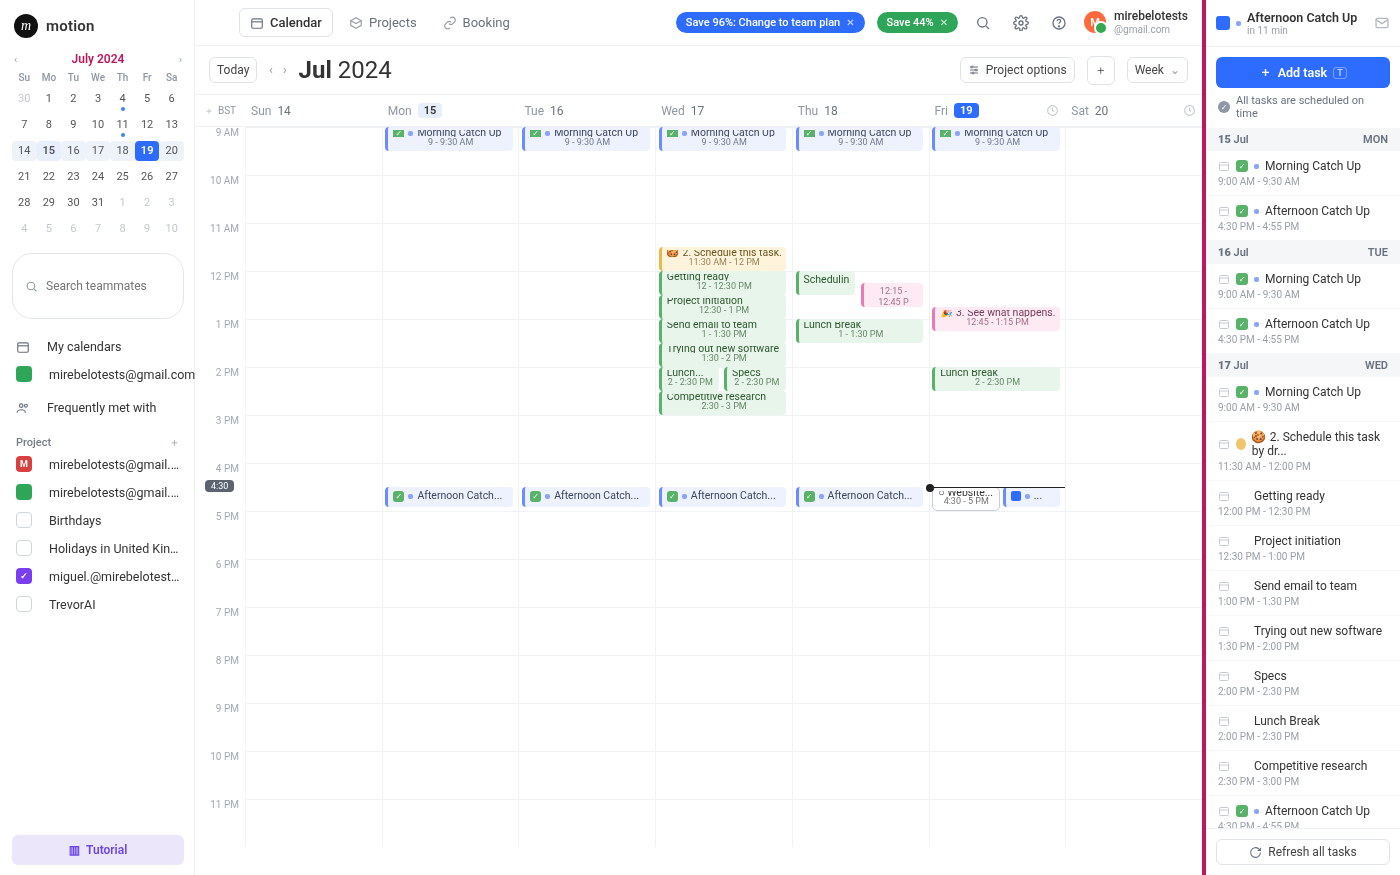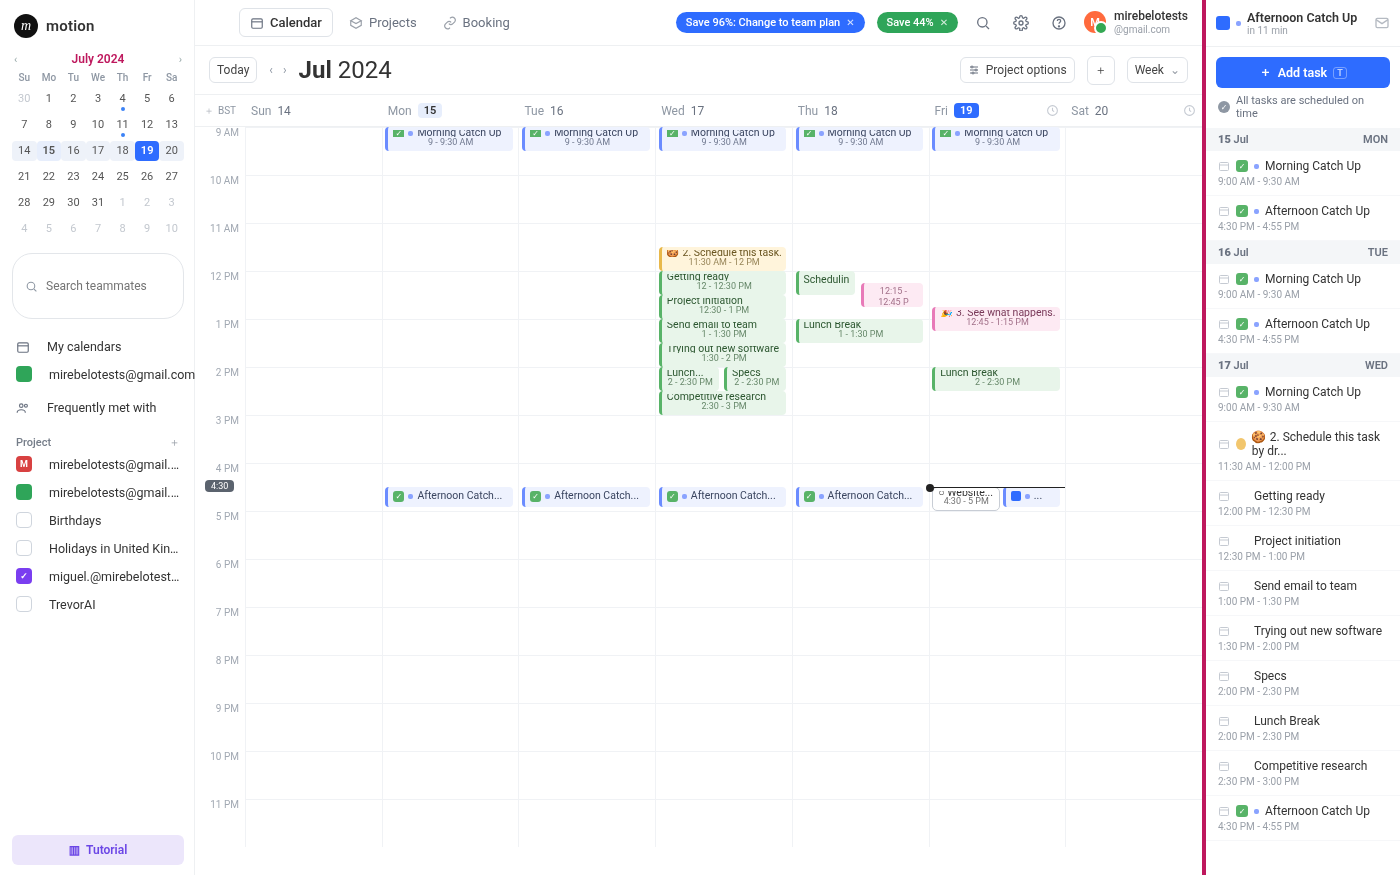--- a/index.html
+++ b/index.html
@@ -858,14 +858,23 @@
                 <line x1="3" y1="10" x2="21" y2="10"></line>
               </svg>
             </span>
             <span class="check">✓</span>
             <span class="bar"></span>
             <span>Afternoon Catch Up</span>
           </div>
           <div class="row2">4:30 PM - 4:55 PM</div>
         </div>
       </div>
+    <div class="rp-refresh">
+      <div class="btn-outline">
+        <svg width="13" height="13" viewBox="0 0 24 24" fill="none" stroke="#6a7280" stroke-width="2">
+            <path d="M21 12a9 9 0 11-3-6.7L21 8"></path>
+            <polyline points="21 3 21 8 16 8"></polyline>
+          </svg>
+        <span>Refresh all tasks</span>
+      </div>
+    </div>
   </div>
 </div>
 
 </body></html>

